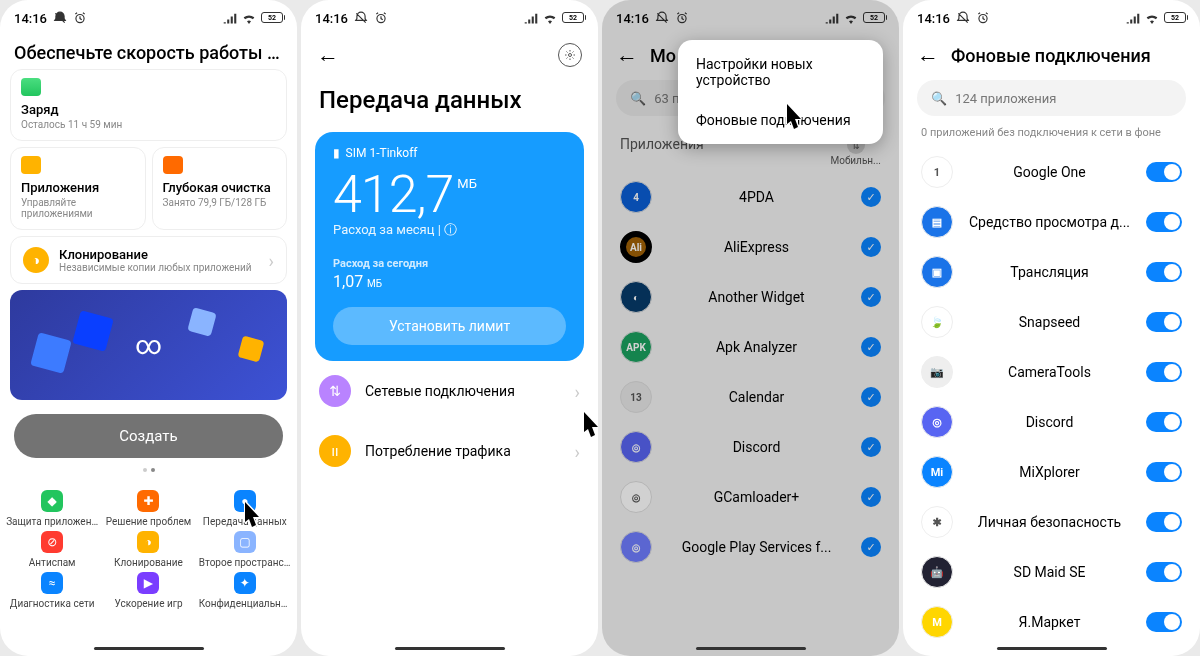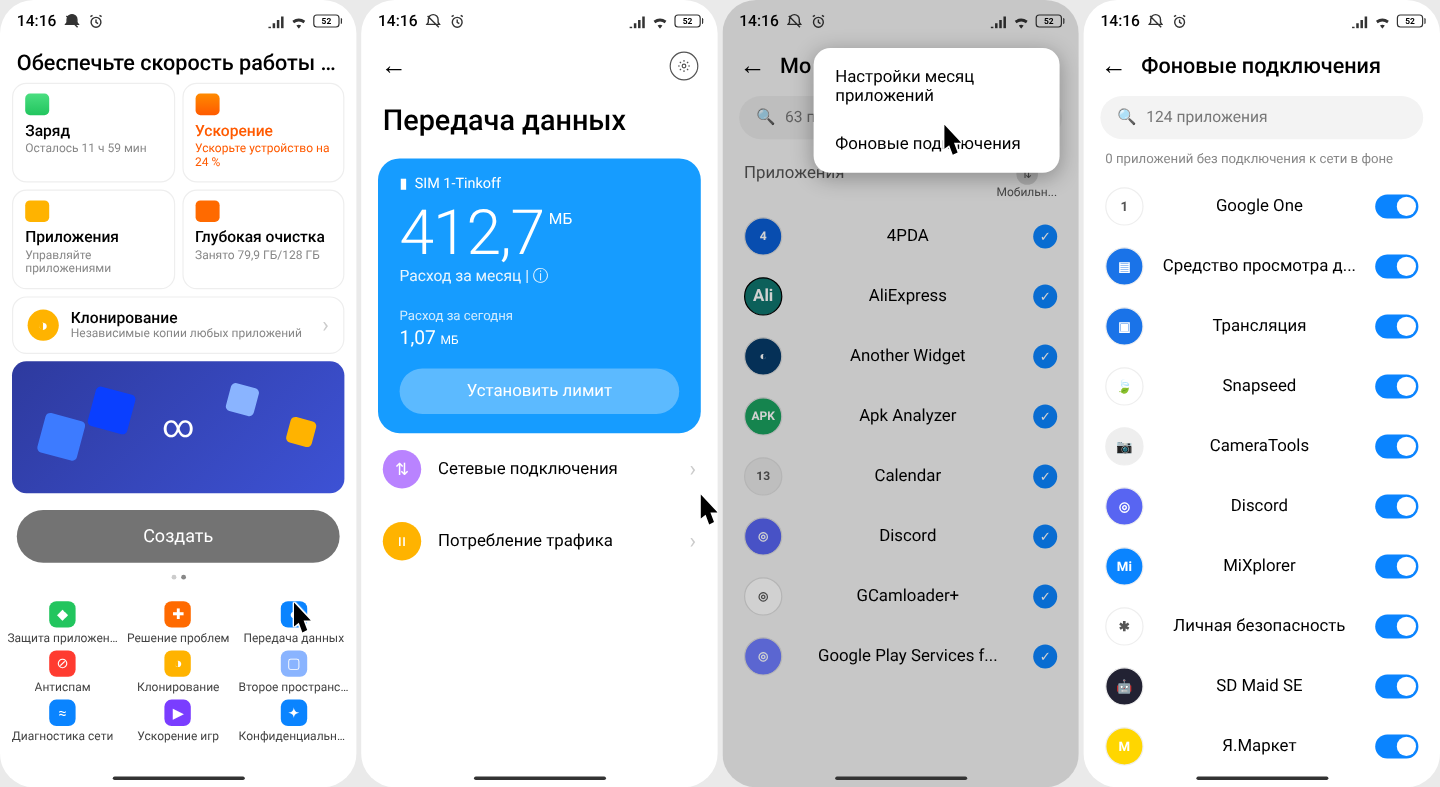--- a/index.html
+++ b/index.html
@@ -44,21 +44,21 @@
   .s2-top { display: flex; align-items: center; justify-content: space-between; padding: 6px 16px; }
   .gear { width: 24px; height: 24px; border-radius: 50%; border: 1.5px solid #555; display: flex; align-items: center; justify-content: center; }
   .data-card { margin: 0 14px; background: #169cff; color: #fff; border-radius: 18px; padding: 14px 18px 16px; }
   .sim-row { font-size: 12px; display: flex; align-items: center; gap: 6px; }
   .big-num { display: flex; align-items: baseline; gap: 4px; margin-top: 4px; }
   .big-num .n { font-size: 52px; font-weight: 300; letter-spacing: -1px; }
   .big-num .u { font-size: 13px; align-self: flex-start; margin-top: 12px; }
   .period { font-size: 13px; opacity: 0.9; margin-top: -4px; }
   .stats-row { display: flex; margin-top: 18px; }
   .stat { flex: 1; }
-  .stat .sl { font-size: 11px; opacity: 0.8; }
+  .stat .sl { font-size: 11px; opacity: 0.8; font-weight: bold; }
   .stat .sv { font-size: 16px; margin-top: 2px; }
   .stat .sv small { font-size: 10px; }
   .limit-btn { margin-top: 16px; height: 38px; background: rgba(255,255,255,0.3); border-radius: 20px; display: flex; align-items: center; justify-content: center; font-size: 14px; }
   .opt-row { display: flex; align-items: center; gap: 14px; padding: 14px 18px; }
   .opt-ico { width: 32px; height: 32px; border-radius: 50%; display: flex; align-items: center; justify-content: center; color: #fff; font-size: 14px; }
   .opt-lbl { font-size: 14px; flex: 1; }
 
   
   .s3 { background: #f3f3f3; }
   .overlay3 { position: absolute; inset: 0; background: rgba(0,0,0,0.18); }
@@ -112,25 +112,20 @@
   </div>
   <div class="header-row">
       <div class="header-title">Обеспечьте скорость работы и безо...</div>
     </div>
   <div class="s1-cards">
     <div class="s1-card">
       <div class="mini-icon" style="background:linear-gradient(#4ade80,#22c55e)"></div>
       <div class="lbl">Заряд</div>
       <div class="sub">Осталось 11 ч 59 мин</div>
     </div>
-    <div class="s1-card accent">
-      <div class="mini-icon" style="background:linear-gradient(#ff8a00,#ff5a00)"></div>
-      <div class="lbl">Ускорение</div>
-      <div class="sub">Ускорьте устройство на 24 %</div>
-    </div>
   </div>
   <div class="s1-cards" style="margin-top:6px">
     <div class="s1-card">
       <div class="mini-icon" style="background:#ffb300"></div>
       <div class="lbl">Приложения</div>
       <div class="sub">Управляйте приложениями</div>
     </div>
     <div class="s1-card">
       <div class="mini-icon" style="background:#ff6a00"></div>
       <div class="lbl">Глубокая очистка</div>
@@ -312,21 +307,21 @@
       <span>Мобильн...</span>
     </span>
   </div>
   <div class="app-list" id="s3list">
       <div class="app-row">
         <div class="app-ico" style="background:#0a5fd6;color:#fff;font-size:10px;border:1px solid #ddd">4</div>
         <div class="app-name">4PDA</div>
         <div class="check">✓</div>
       </div>
       <div class="app-row">
-        <div class="app-ico" style="background:#0f766e;color:#fff;font-size:14px;border:1px solid #000000">Ali</div>
+        <div class="app-ico" style="background:#a16207;color:#fff;font-size:10px;border:6px solid #000000">Ali</div>
         <div class="app-name">AliExpress</div>
         <div class="check">✓</div>
       </div>
       <div class="app-row">
         <div class="app-ico" style="background:#073b6b;color:#fff;font-size:10px;border:1px solid #ddd">◐</div>
         <div class="app-name">Another Widget</div>
         <div class="check">✓</div>
       </div>
       <div class="app-row">
         <div class="app-ico" style="background:#1aa260;color:#fff;font-size:10px;border:1px solid #ddd">APK</div>
@@ -349,21 +344,21 @@
         <div class="check">✓</div>
       </div>
       <div class="app-row">
         <div class="app-ico" style="background:#6f7dff;color:#fff;font-size:10px;border:1px solid #ddd">◎</div>
         <div class="app-name">Google Play Services f...</div>
         <div class="check">✓</div>
       </div>
     </div>
   <div class="overlay3"></div>
   <div class="popup">
-    <div class="popup-item">Настройки месяц приложений</div>
+    <div class="popup-item">Настройки новых устройство</div>
     <div class="popup-item">Фоновые подключения</div>
   </div>
   <div class="cursor" style="left:174px;top:100px">
     <svg viewBox="0 0 32 40" width="34" height="40">
         <path fill="#000" d="M10 4v20l4-3 3 8 4-2-3-8h6z"></path>
       </svg>
   </div>
   <div class="nav-indicator"></div>
 </div>
 

